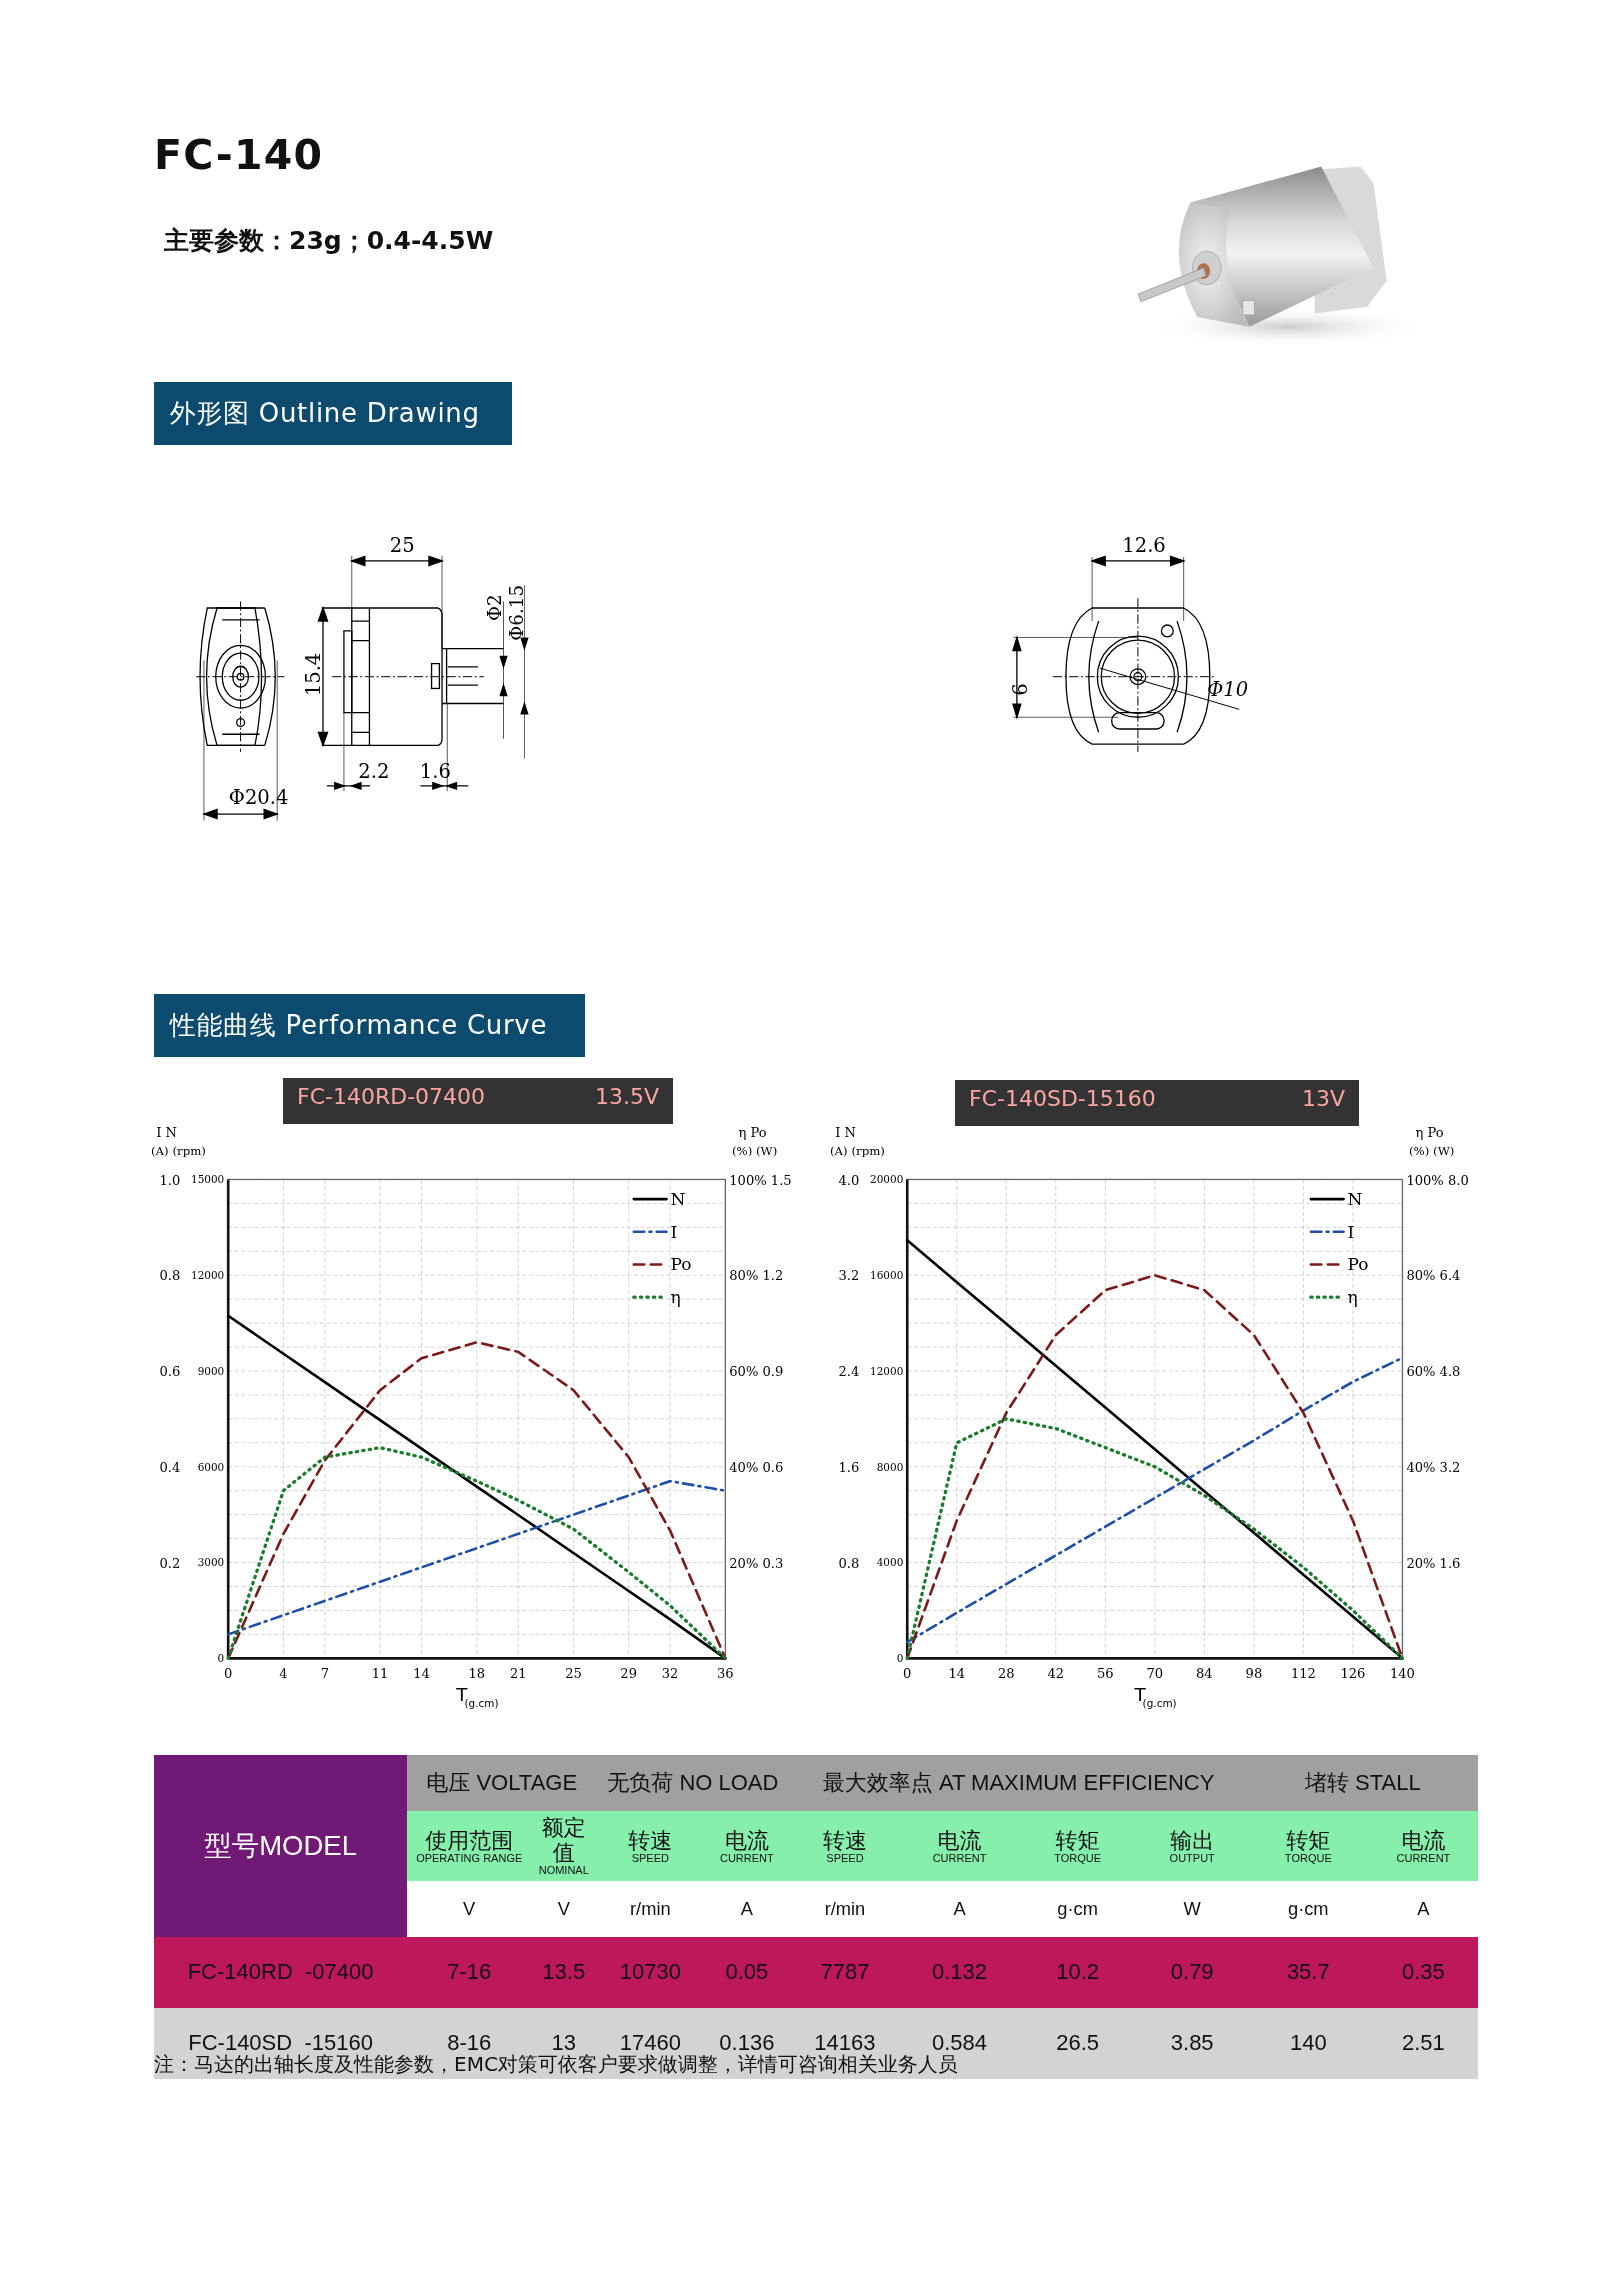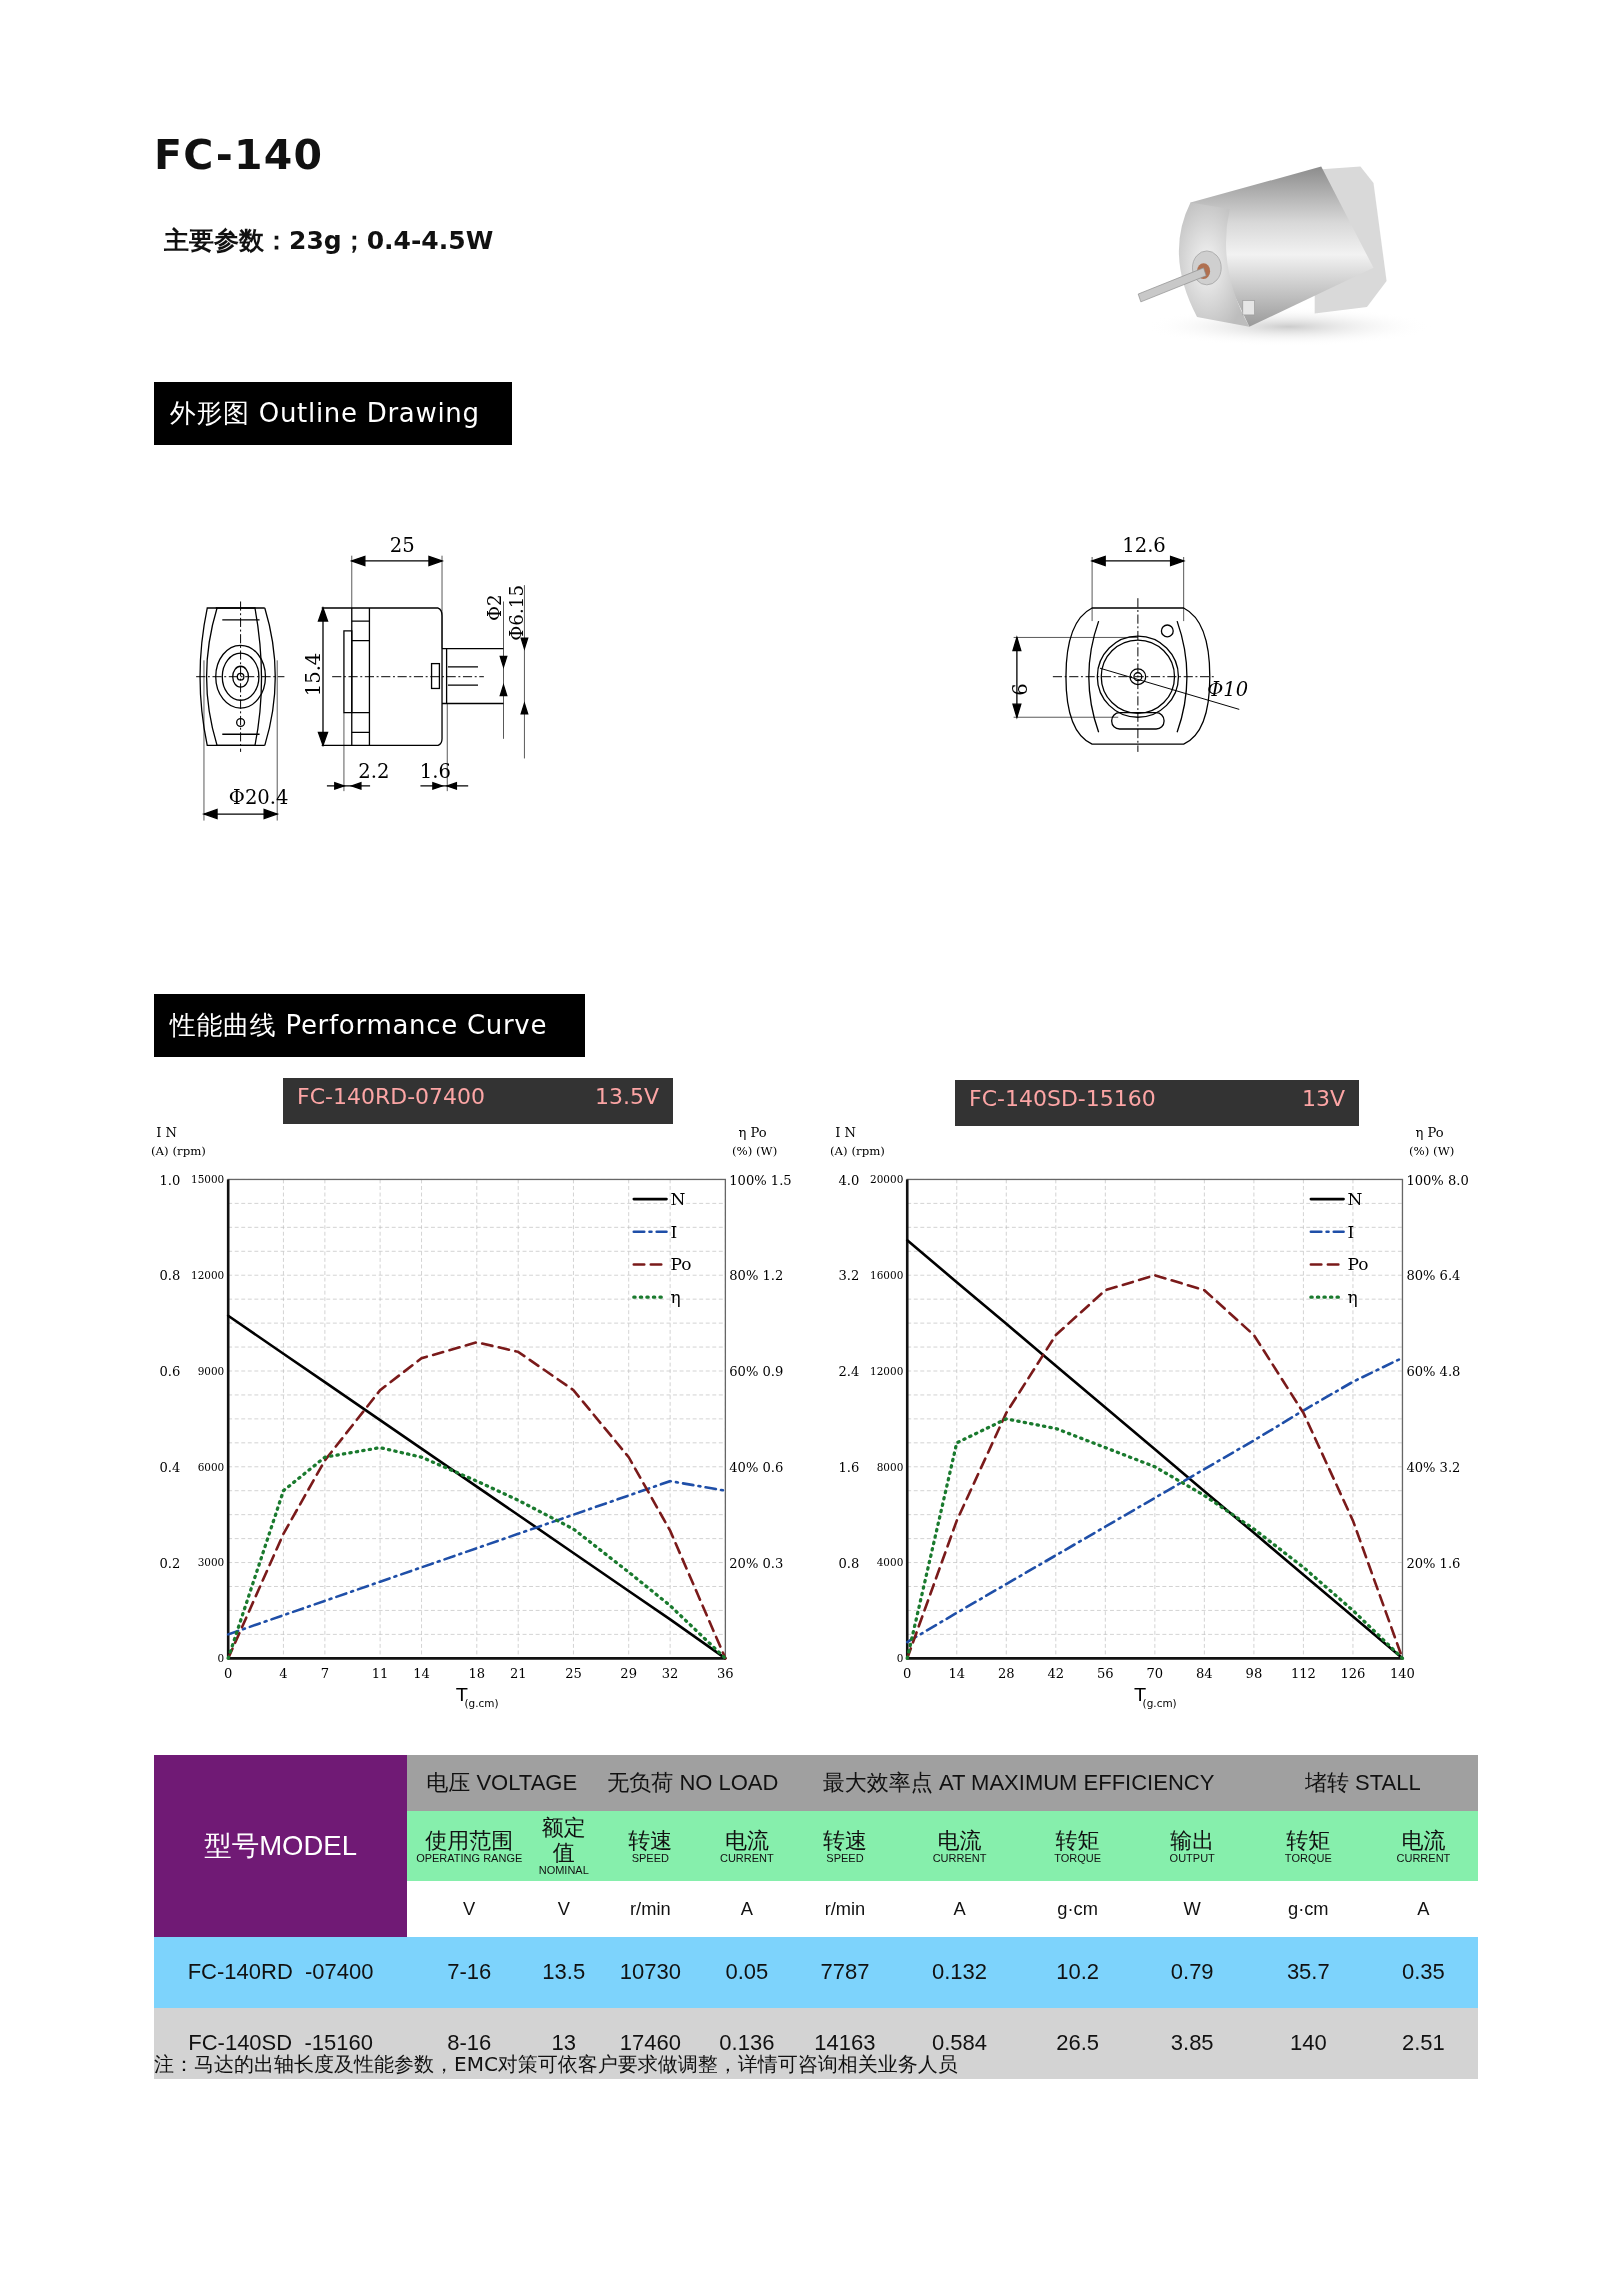--- a/index.html
+++ b/index.html
@@ -1,41 +1,41 @@
 <!DOCTYPE html>
 <html style="font-size:10.5px"><head>
 <meta charset="utf-8">
 <style>
   html,body{margin:0;padding:0;background:#fff;}
   body{width:1623px;height:2295px;position:relative;overflow:hidden;font-family:"DejaVu Sans","Liberation Sans",sans-serif;color:#111;}
   .abs{position:absolute;}
   .title{left:154px;top:131px;font-size:41px;font-weight:bold;letter-spacing:1.3px;}
   .subtitle{left:164px;top:224px;font-size:25px;font-weight:bold;}
-  .section{background:#000000;color:#fff;font-size:26px;padding:0 15.7px;height:63px;line-height:63px;letter-spacing:0.7px;}
+  .section{background:#0c4a6e;color:#fff;font-size:26px;padding:0 15.7px;height:63px;line-height:63px;letter-spacing:0.7px;}
   .sec1{left:154px;top:382px;width:327px;}
   .sec2{left:154px;top:954px;width:400px;margin-top:40px;}
   .photo{left:1099px;top:137px;width:366px;height:216px;}
   .drawing{left:196px;top:523px;width:1269px;height:327px;}
   .chart-head{background:#333;color:#fca5a5;font-size:22px;height:46px;line-height:38px;display:flex;justify-content:space-between;padding:0 14px;box-sizing:border-box;}
   .ch1{left:283px;top:1078px;width:390px;}
   .ch2{left:955px;top:1080px;width:404px;}
   .chart-svg{left:151px;top:1112px;width:1328px;height:602px;}
   .axis-txt{font-family:"DejaVu Serif","Liberation Serif",serif;}
   
   .spec-table{left:154px;top:1755px;width:1324px;}
   .spec-table table{border-collapse:collapse;width:100%;table-layout:fixed;}
   .spec-table td{padding:4px;text-align:center;font-family:"Liberation Sans","DejaVu Sans",sans-serif;}
   .model-cell{background:#701a75;color:#fff;font-size:27.5px;}
   .group-row td.g{background:#a0a0a0;color:#111;font-size:22px;height:48px;}
   .sub-row td.s{background:#86efac;height:47px;vertical-align:middle;}
   .s .cn{font-size:22px;display:block;line-height:25px;}
   .s .en{font-size:11px;display:block;line-height:11.8px;text-align:center;}
   .unit-row td.u{background:#fff;height:48px;font-size:18.3px;}
   .data-row td{font-size:22px;height:63px;}
-  .r1 td{background:#7dd3fc;}
+  .r1 td{background:#be185d;}
   .r2 td{background:#d3d3d3;}
   .note{left:154px;top:2051px;font-size:20px;}
 </style>
 </head>
 <body>
 
 <div class="abs title">FC-140</div>
 <div class="abs subtitle">主要参数：23g；0.4-4.5W</div>
 
 <div class="abs photo">

